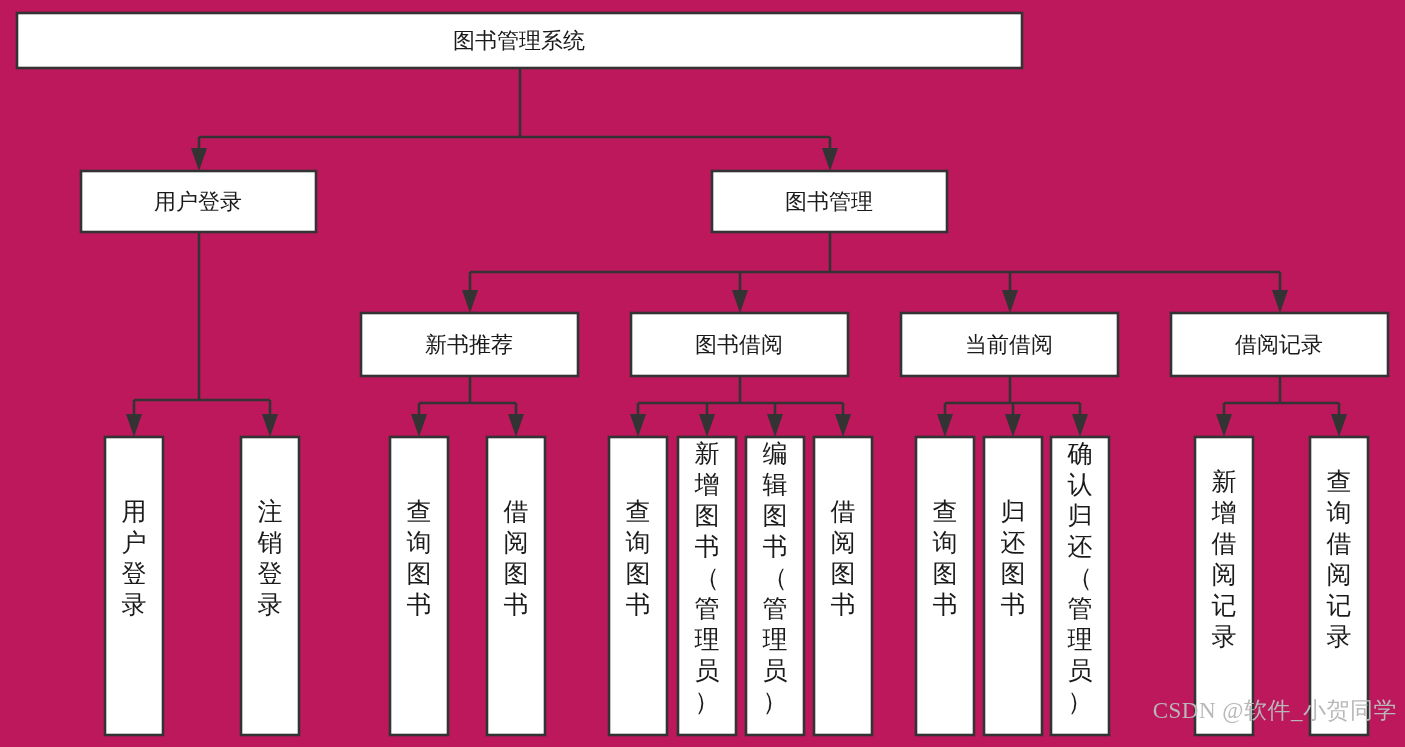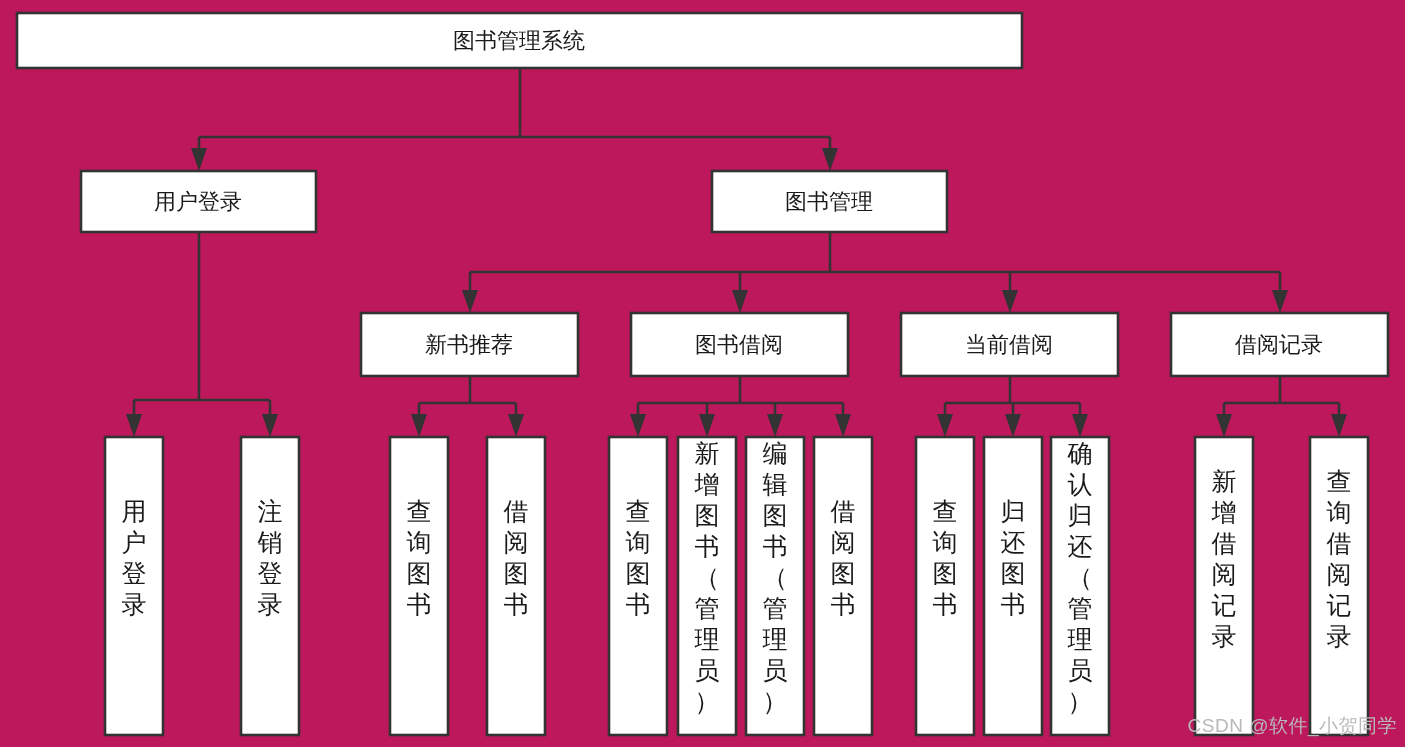--- a/index.html
+++ b/index.html
@@ -50,23 +50,23 @@
   }
   .leaf-label-char {
     fill: #1a1a1a;
     font-family: "Liberation Sans", "DejaVu Sans", sans-serif;
     font-size: 25px;
     text-anchor: middle;
   }
   .watermark {
     position: absolute;
     right: 8px;
-    bottom: 8px;
-    font-family: Liberation Sans, sans-serif;
-    font-size: 19px;
+    bottom: 21px;
+    font-family: Liberation Serif, serif;
+    font-size: 23px;
     color: #b8b8b8;
     letter-spacing: 0.5px;
     white-space: nowrap;
     user-select: none;
   }
 </style>
 </head>
 <body>
 
 <div id="diagram-root">

